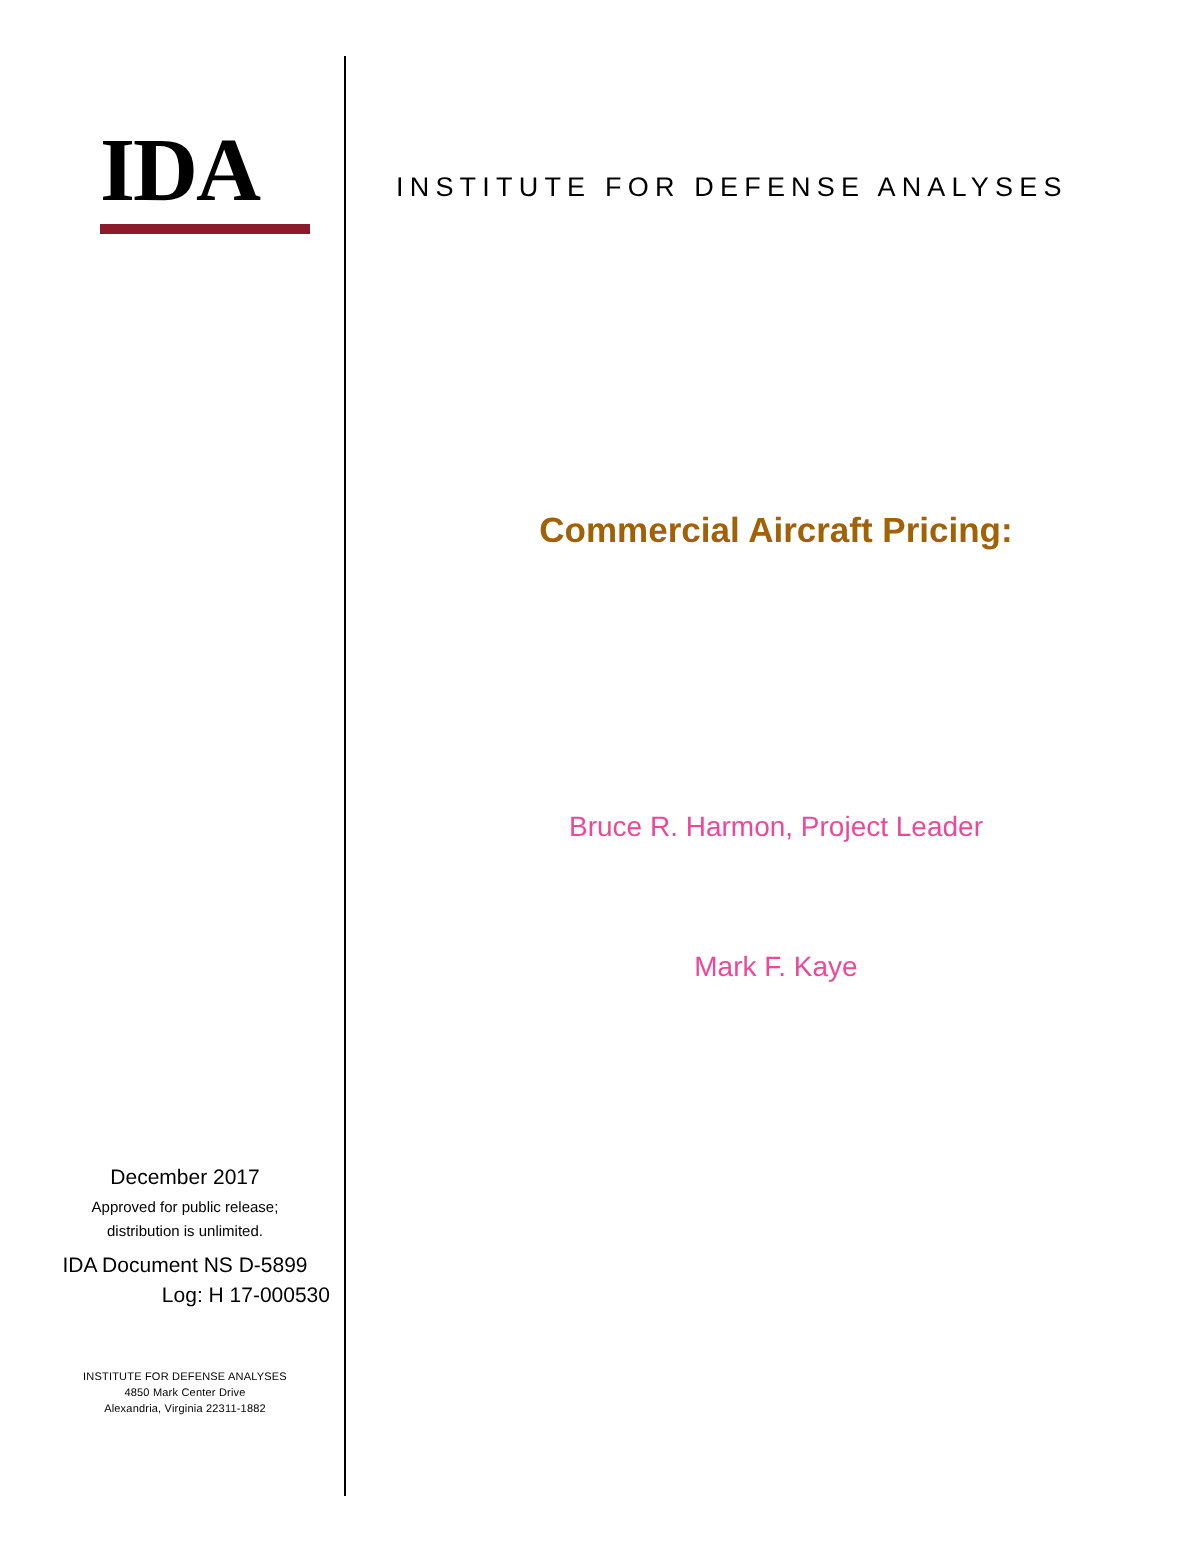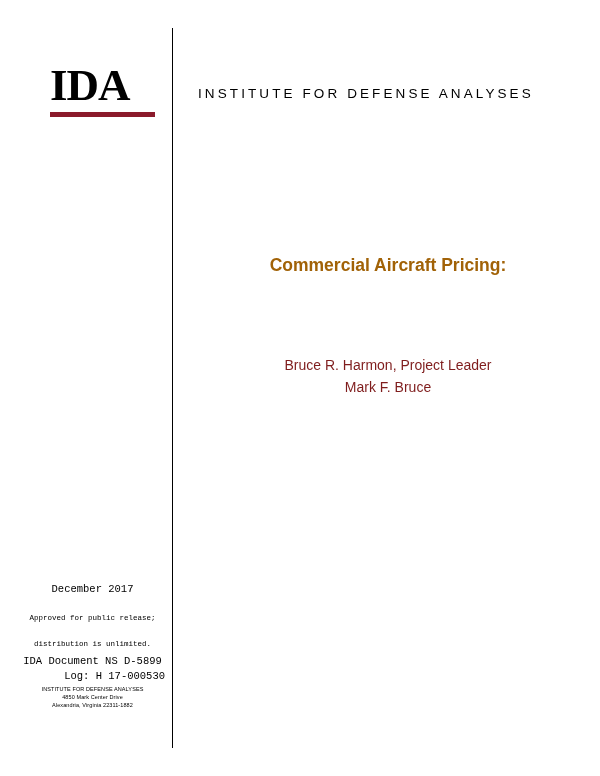--- a/index.html
+++ b/index.html
@@ -88,40 +88,40 @@
   .authors-block {
     position: absolute;
     left: 190px;
     top: 354px;
     width: 396px;
     text-align: center;
   }
   .author-line {
     font-size: 14px;
     line-height: 22px;
-    color: #7f1d1d;
+    color: #ec4899;
+    margin-top: 48px;
   }
 
   
   .pub-block {
     position: absolute;
     left: 20px;
     top: 582px;
     width: 145px;
     text-align: center;
-    font-family: Liberation Mono, monospace;
   }
   .pub-date {
     font-size: 10.5px;
     line-height: 15px;
   }
   .pub-release {
     font-size: 7.5px;
     line-height: 10px;
-    margin-top: 16px;
+    margin-top: 2px;
   }
   .pub-doc {
     font-size: 10.5px;
     line-height: 15px;
     margin-top: 5px;
   }
   .pub-log {
     font-size: 10.5px;
     line-height: 15px;
     text-align: right;
@@ -153,21 +153,21 @@
   </div>
 
   <div class="institute">INSTITUTE FOR DEFENSE ANALYSES</div>
 
   <div class="title-block">
     <div class="title-line">Commercial Aircraft Pricing:</div>
   </div>
 
   <div class="authors-block">
     <div class="author-line">Bruce R. Harmon, Project Leader</div>
-    <div class="author-line">Mark F. Bruce</div>
+    <div class="author-line">Mark F. Kaye</div>
   </div>
 
   <div class="pub-block">
     <div class="pub-date">December 2017</div>
     <div class="pub-release">Approved for public release;</div>
     <div class="pub-release">distribution is unlimited.</div>
     <div class="pub-doc">IDA Document NS D-5899</div>
     <div class="pub-log">Log: H 17-000530</div>
   </div>
 

